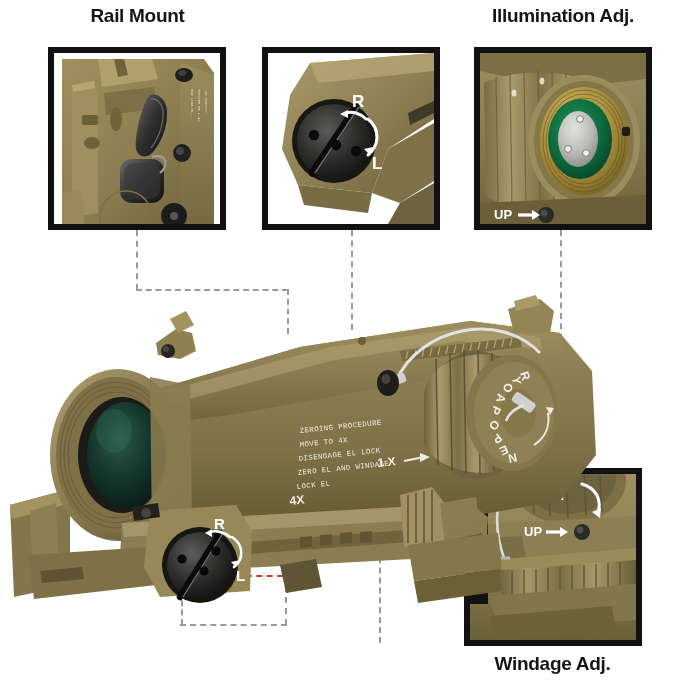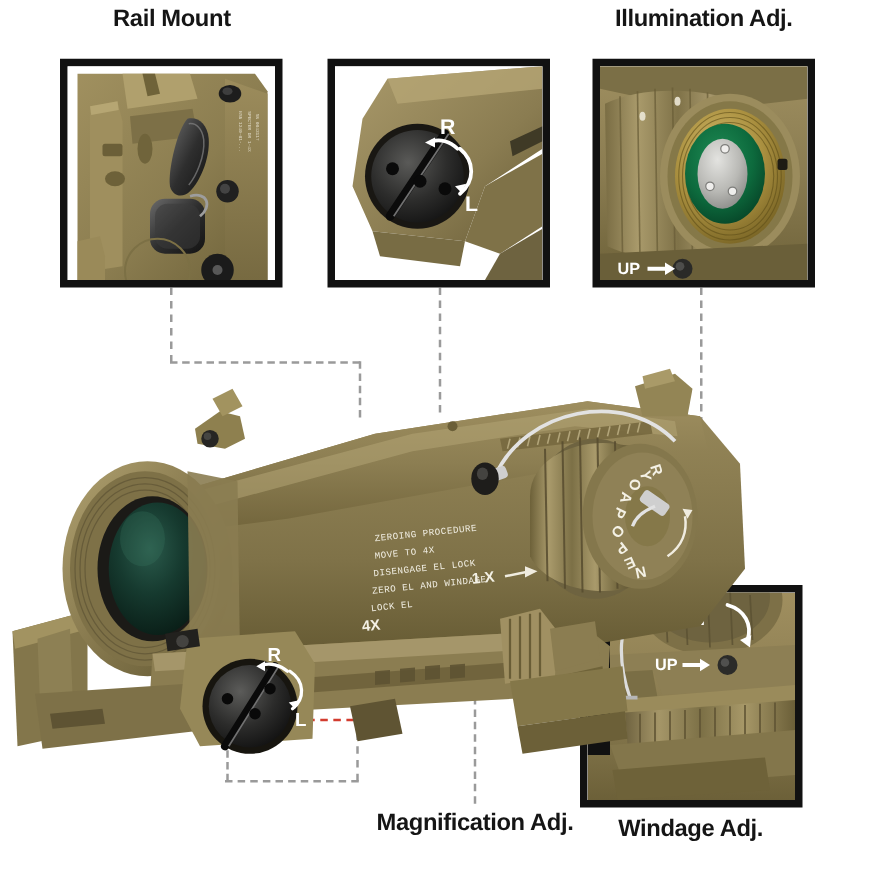--- a/index.html
+++ b/index.html
@@ -67,21 +67,20 @@
 </head>
 <body>
 
 <div id="stage">
 
   <div class="callout-title" style="left:45px; top:5px; width:185px;">Rail Mount</div>
 
 
   <div class="callout-title" style="left:468px; top:5px; width:190px;">Illumination Adj.</div>
 
-  <div class="callout-title" style="left:285px; top:648px; width:190px;">Magnification Adj.</div>
 
   <div class="callout-title" style="left:460px; top:653px; width:185px;">Windage Adj.</div>
 
   <div class="dash-v" style="left:136px; top:230px; height:60px;"></div>
   <div class="dash-h" style="left:136px; top:289px; width:152px;"></div>
   <div class="dash-v" style="left:287px; top:289px; height:45px;"></div>
 
   <div class="dash-v" style="left:351px; top:230px; height:100px;"></div>
 
   <div class="dash-v" style="left:560px; top:230px; height:120px;"></div>

